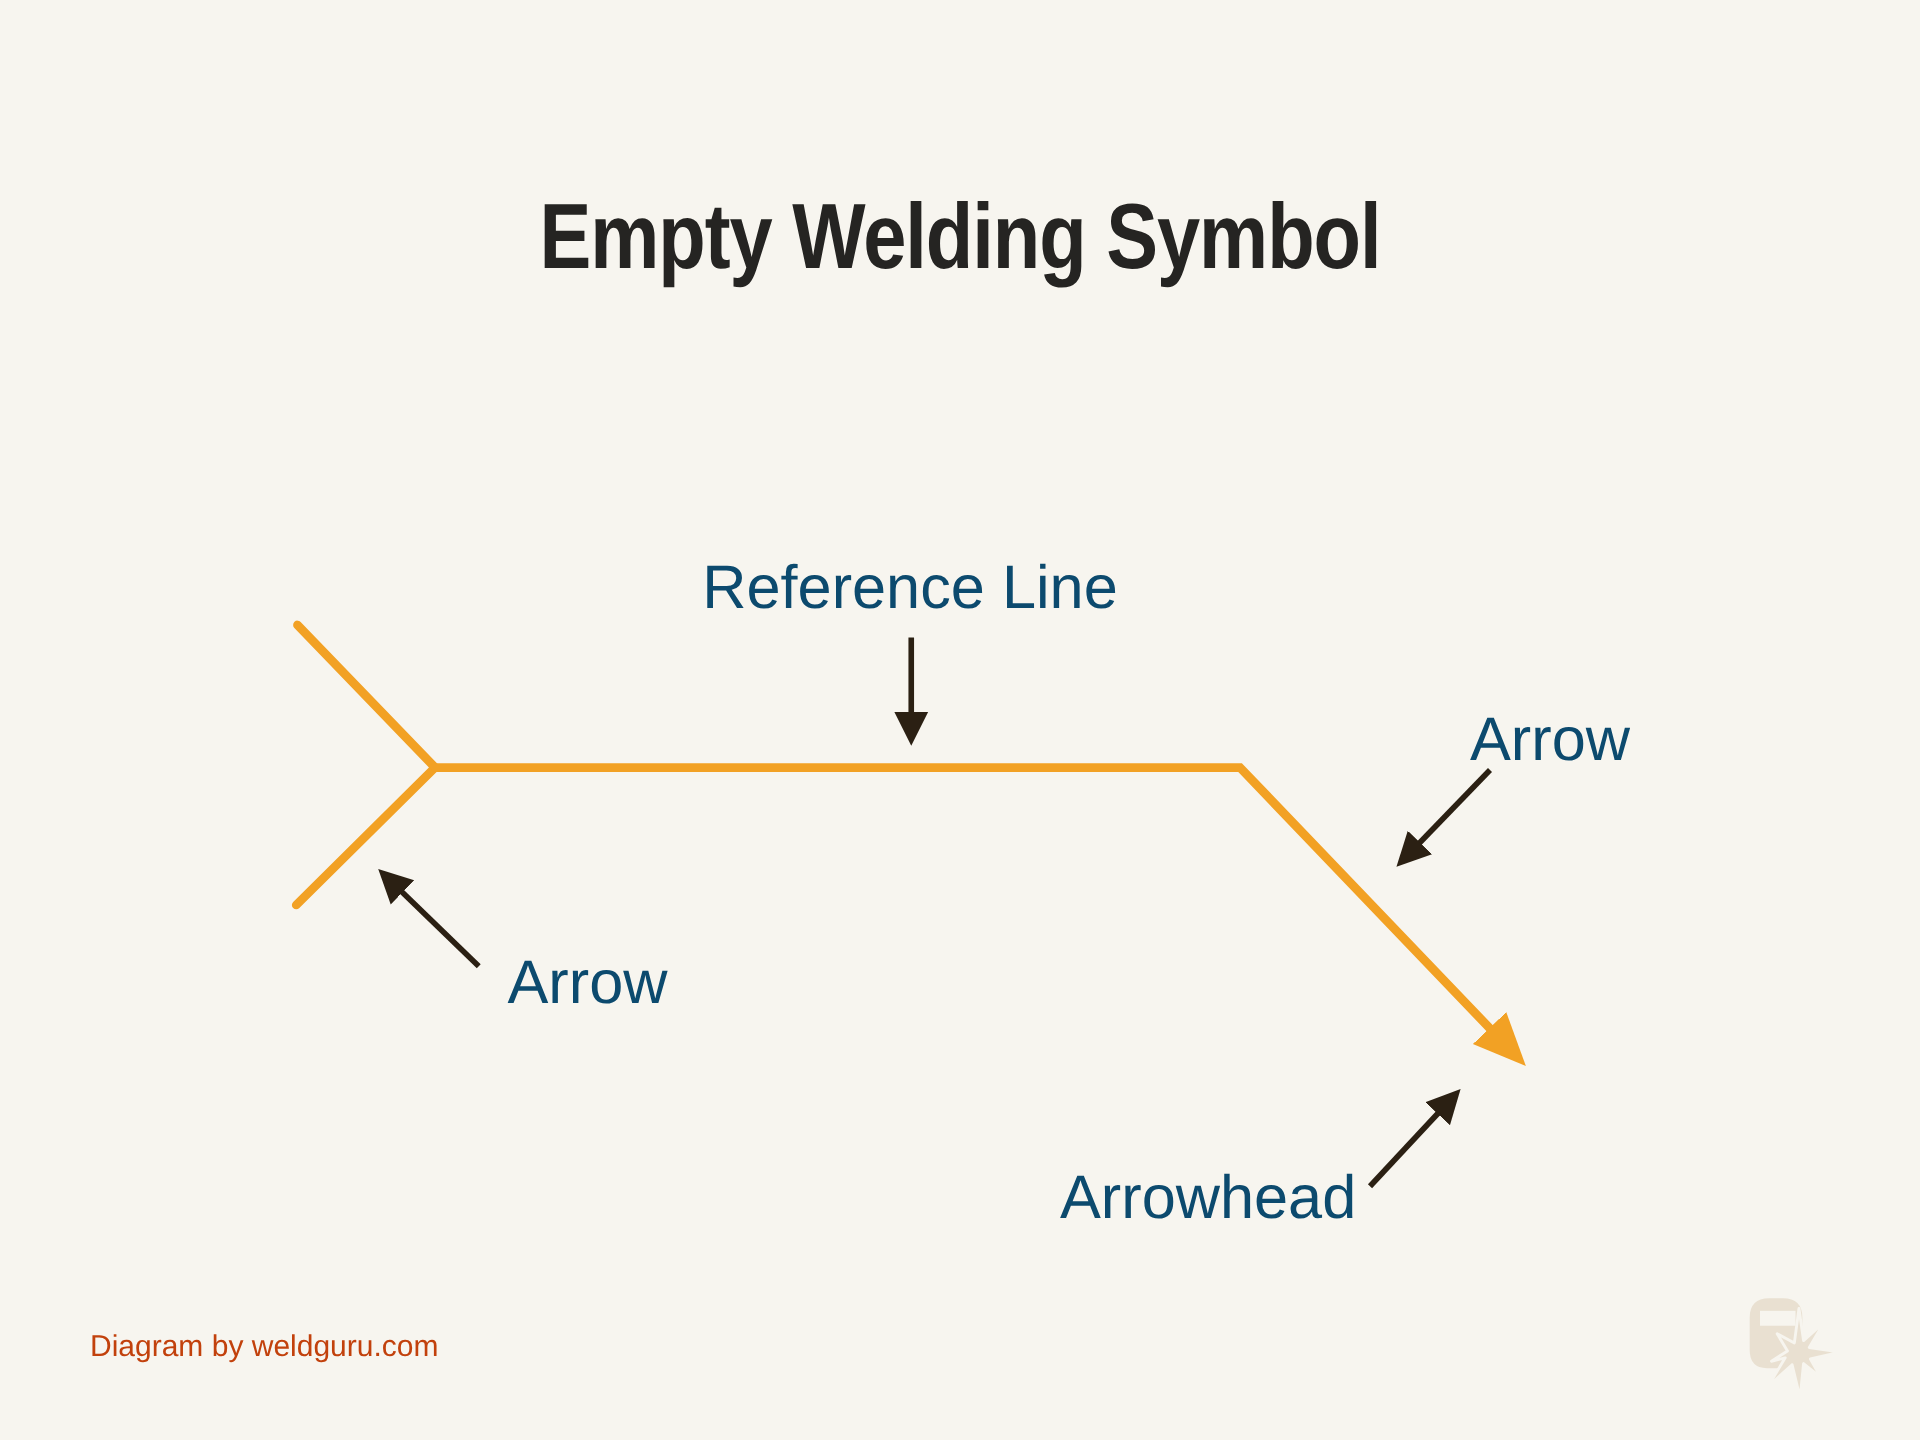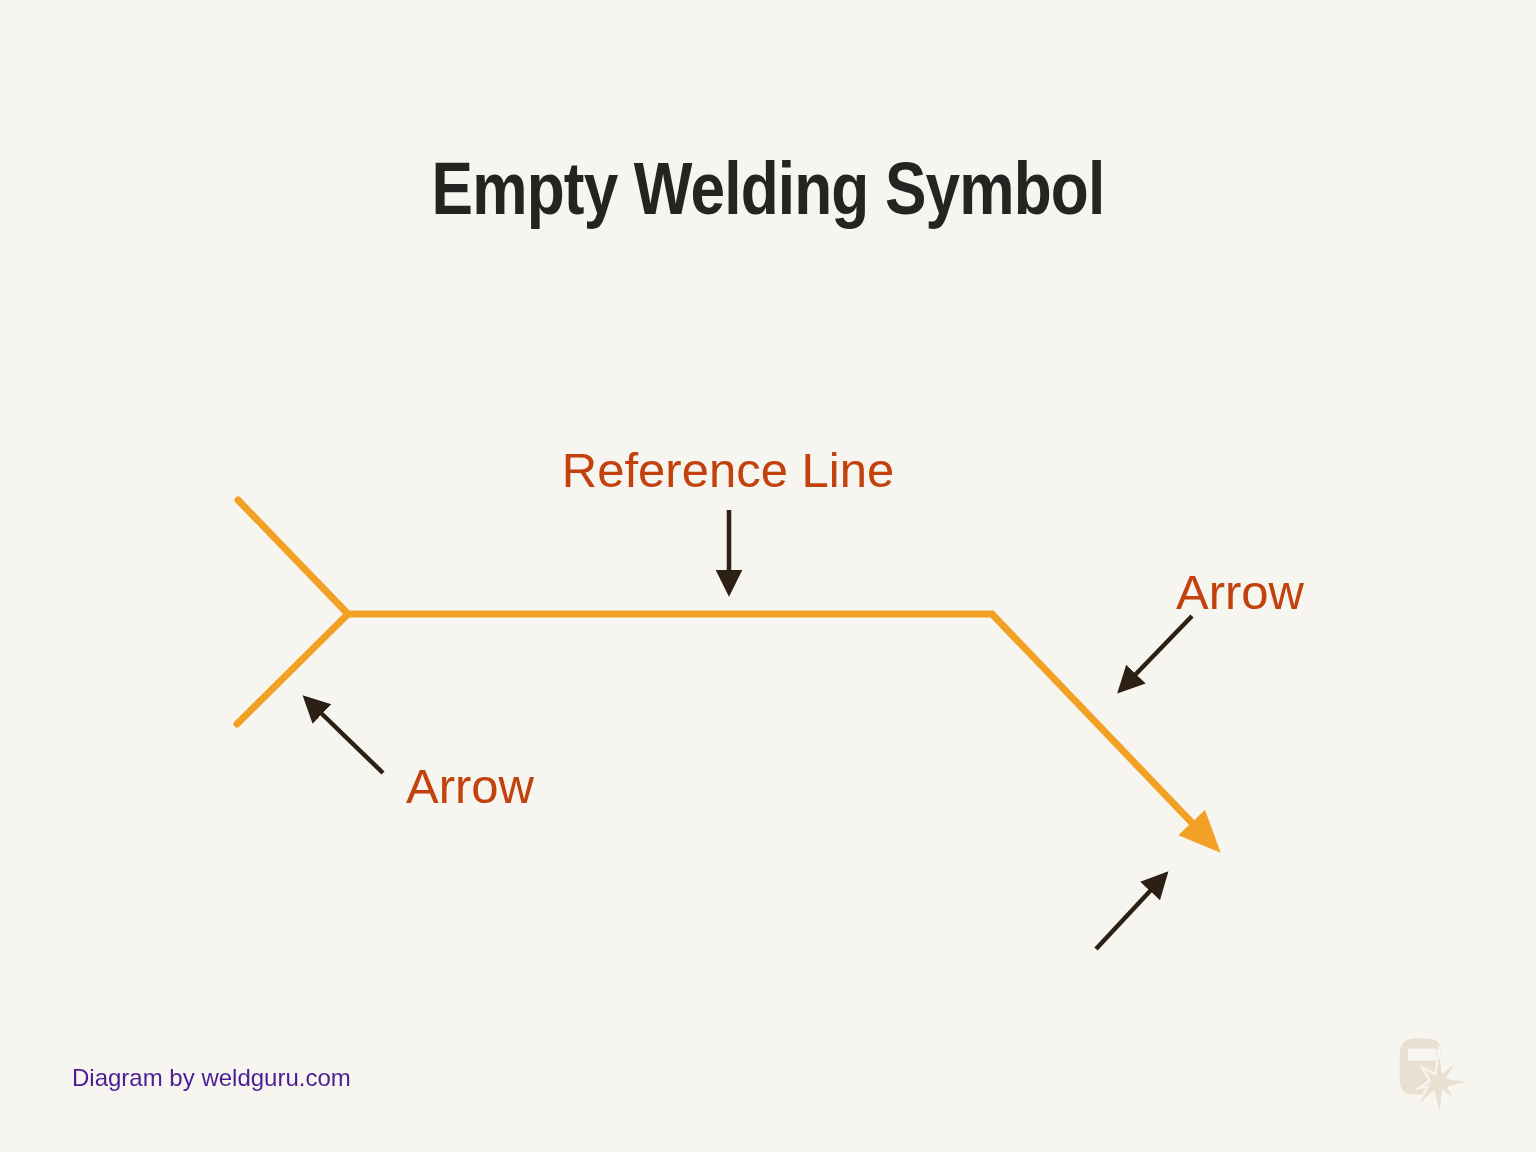--- a/index.html
+++ b/index.html
@@ -34,35 +34,35 @@
   }
   svg.diagram {
     position: absolute;
     top: 0;
     left: 0;
   }
   .diagram-label {
     position: absolute;
     font-size: 49px;
     line-height: 1;
-    color: #c2410c;
+    color: #0c4a6e;
     white-space: nowrap;
     text-align: center;
   }
   .label-reference { top: 446px; left: 728px; transform: translateX(-50%); }
   .label-arrow     { top: 552px; left: 1176px; margin-top: 16px; }
   .label-tail      { top: 762px; left: 406px; }
   .label-arrowhead { top: 934px; left: 848px; }
   .footer-credit {
     position: absolute;
     top: 1064px;
     left: 72px;
     font-size: 24px;
     line-height: 1.2;
-    color: #4c1d95;
+    color: #c2410c;
   }
   .logo {
     position: absolute;
     top: 1034px;
     left: 1384px;
   }
 </style>
 </head>
 <body>
 
@@ -89,20 +89,21 @@
       <path d="M729,510 L729,571" marker-end="url(#blackHead)"></path>
       <path d="M383,773 L321,713" marker-end="url(#blackHead)"></path>
       <path d="M1192,616 L1135,675" marker-end="url(#blackHead)"></path>
       <path d="M1096,949 L1151,890" marker-end="url(#blackHead)"></path>
     </g>
   </svg>
 
   <div class="diagram-label label-reference">Reference Line</div>
   <div class="diagram-label label-arrow">Arrow</div>
   <div class="diagram-label label-tail">Arrow</div>
+  <div class="diagram-label label-arrowhead">Arrowhead</div>
 
   <div class="footer-credit">Diagram by weldguru.com</div>
 
   <svg class="logo" width="92" height="88" viewBox="0 0 100 96">
 
     <g>
       <path d="M17,22 Q17,5 34,5 L46,5 Q63,5 63,22 L63,50 Q63,66 48,66 L32,66 Q17,66 17,50 Z" fill="#e9e0d1"></path>
       <rect x="26" y="16" width="31" height="13" fill="#f7f5ef"></rect>
     </g>
 

